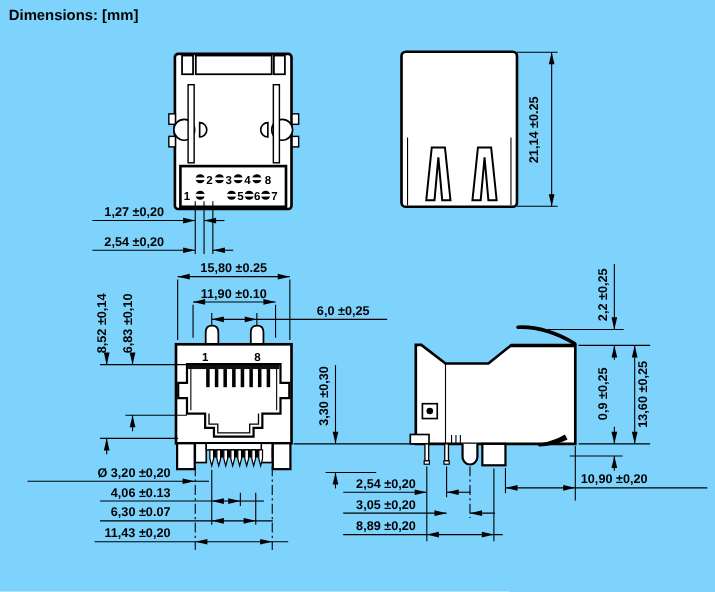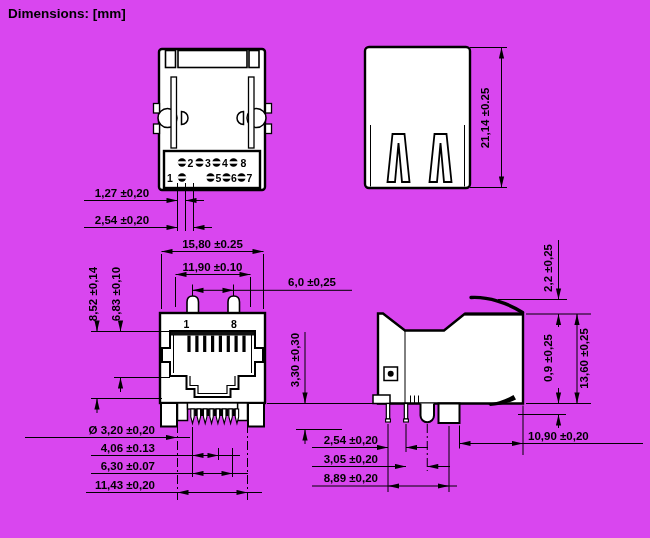--- a/index.html
+++ b/index.html
@@ -1,16 +1,16 @@
 <!DOCTYPE html>
 <html><head>
 <meta charset="utf-8">
 <style>
   html,body{margin:0;padding:0;background:#ffffff;}
-  .page{position:relative;width:650px;height:538px;background:#d946ef;overflow:hidden;}
+  .page{position:relative;width:650px;height:538px;background:#7dd3fc;overflow:hidden;}
   svg{display:block;}
   svg text{font-family:"Liberation Sans","DejaVu Sans",sans-serif;font-weight:bold;fill:#000;}
   .dim-label{font-size:11.5px;}
   .pin-label{font-size:10.5px;}
   .title{font-size:13.5px;}
   .outline{fill:#fff;stroke:#000;}
   .thin{stroke:#000;stroke-width:1;fill:none;}
 </style>
 </head>
 <body>

